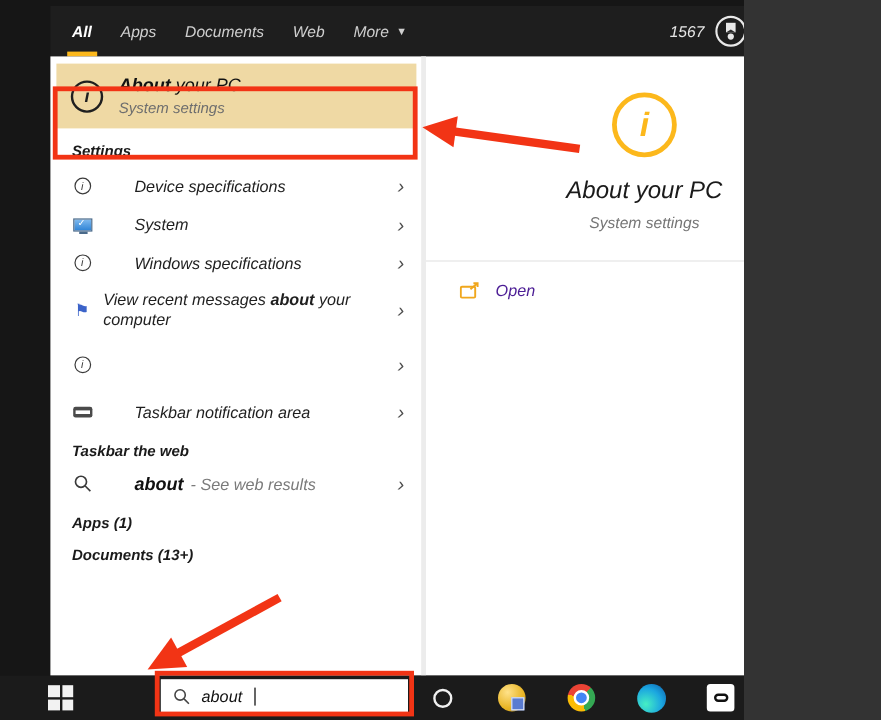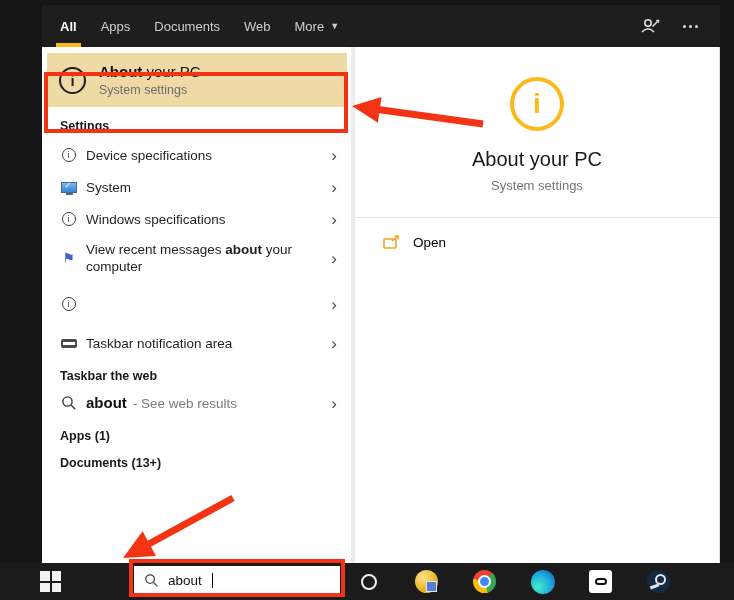--- a/index.html
+++ b/index.html
@@ -1,21 +1,21 @@
 <!DOCTYPE html>
 <html style="--accent: #fcb81c; --annotation: #f23415; --highlight: #efd9a4; --panel: #ffffff; --dark: #1e1e1e; --desktop: #161616; --taskbar: #1b1b1b;"><head>
 <meta charset="utf-8">
 <style>
   :root{
     --accent:#fcb81c; --annotation:#f23415; --highlight:#efd9a4;
     --panel:#ffffff; --dark:#1e1e1e; --desktop:#161616; --taskbar:#1b1b1b;
   }
   *{margin:0;padding:0;box-sizing:border-box;}
   body{font-family:"Liberation Sans","DejaVu Sans",sans-serif;background:#333;}
-  .screen{position:relative;width:734px;height:600px;background:var(--desktop);overflow:hidden;}
+  .screen{position:relative;width:620px;height:600px;background:var(--desktop);overflow:hidden;font-style:italic;}
 
   
   .flyout-header{position:absolute;left:42px;top:5px;width:678px;height:42px;background:var(--dark);
     display:flex;align-items:center;justify-content:space-between;padding:0 18px;}
   .tabs{display:flex;align-items:center;gap:24px;height:100%;}
   .tab{position:relative;height:100%;display:flex;align-items:center;color:#cfcfcf;font-size:13px;cursor:pointer;}
   .tab.active{color:#fff;font-weight:bold;}
   .tab.active::after{content:"";position:absolute;left:-4px;right:-4px;bottom:0;height:4px;background:var(--accent);}
   .more-caret{display:inline-block;margin-left:6px;font-size:9px;color:#cfcfcf;}
   .header-right{display:flex;align-items:center;gap:17px;}
@@ -38,21 +38,21 @@
     display:flex;align-items:center;justify-content:center;flex:none;}
   .bm-icon::after{content:"i";font-size:15px;font-weight:bold;color:#1f1f1f;}
   .bm-text{margin-left:13px;}
   .bm-title{font-size:15px;color:#111;}
   .bm-title b{font-weight:bold;}
   .bm-sub{font-size:12.5px;color:#6e6e6e;margin-top:3px;}
 
   .settings-header{margin-top:12px;}
   .rows{margin-top:6px;}
   .row{display:flex;align-items:center;padding:0 14px 0 18px;cursor:pointer;}
-  .row.h1{height:32px;} .row.h2{height:46px;}
+  .row.h1{height:32px;gap:26px;} .row.h2{height:46px;}
   .row-icon{width:17px;display:flex;justify-content:center;flex:none;}
   .row-label{margin-left:9px;font-size:13.5px;color:#1f1f1f;line-height:17px;width:218px;}
   .row-label b{font-weight:bold;}
   .chevron{margin-left:auto;color:#4d4d4d;font-size:17px;line-height:1;}
 
   .icon-info{width:14px;height:14px;border:1.3px solid #3a3a3a;border-radius:50%;
     display:flex;align-items:center;justify-content:center;}
   .icon-info::after{content:"i";font-size:9px;color:#3a3a3a;}
   .icon-monitor{width:16px;height:11px;border:1px solid #4a6a8a;background:linear-gradient(180deg,#7db9ef,#2f84d6);position:relative;}
   .icon-monitor::before{content:"✓";position:absolute;left:3px;top:-2px;font-size:8px;color:#fff;}
@@ -70,21 +70,21 @@
 
   
   .hero{display:flex;flex-direction:column;align-items:center;}
   .hero-icon{margin-top:30px;width:54px;height:54px;border:4px solid var(--accent);border-radius:50%;
     display:flex;align-items:center;justify-content:center;}
   .hero-icon::after{content:"i";color:var(--accent);font-size:28px;font-weight:bold;}
   .hero-title{margin-top:17px;font-size:20px;color:#1a1a1a;}
   .hero-sub{margin-top:7px;font-size:13px;color:#757575;}
   .hero-divider{margin-top:24px;width:100%;height:1px;background:#e4e4e4;}
   .open-row{display:flex;align-items:center;gap:13px;padding:13px 0 0 28px;height:36px;cursor:pointer;}
-  .open-label{font-size:13.5px;color:#000000;}
+  .open-label{font-size:13.5px;color:#4c1d95;}
 
   
   .taskbar{position:absolute;left:0;top:563px;width:734px;height:37px;background:var(--taskbar);}
   .win-btn{position:absolute;left:40px;top:8px;width:21px;height:21px;display:grid;
     grid-template-columns:1fr 1fr;grid-template-rows:1fr 1fr;gap:2px;cursor:pointer;}
   .win-btn i{background:#f2f2f2;}
   .tb-search{position:absolute;left:134px;top:3px;width:206px;height:29px;background:#fff;
     display:flex;align-items:center;padding-left:10px;gap:9px;}
   .tb-search-text{font-size:13.5px;color:#111;}
   .caret{display:inline-block;width:1px;height:15px;background:#000;vertical-align:middle;margin-left:1px;}
@@ -120,20 +120,29 @@
       <div class="tab active">All</div>
       <div class="tab">Apps</div>
       <div class="tab">Documents</div>
       <div class="tab">Web</div>
       <div class="tab">
         <span>More</span>
         <span class="more-caret">▼</span>
       </div>
     </div>
     <div class="header-right">
+      <div class="rewards">
+        <span>1567</span>
+        <svg width="28" height="28" viewBox="0 0 28 28">
+          <circle cx="14" cy="14" r="12" fill="none" stroke="#e8e8e8" stroke-width="1.8"></circle>
+          <rect x="10" y="7" width="8" height="8" fill="#e8e8e8"></rect>
+          <path d="M10 15 L14 12.5 L18 15 Z" fill="#2a2a2a"></path>
+          <circle cx="14" cy="18.5" r="2.6" fill="#e8e8e8"></circle>
+        </svg>
+      </div>
       <svg width="22" height="20" viewBox="0 0 22 20">
         <circle cx="8" cy="7" r="3.2" fill="none" stroke="#e0e0e0" stroke-width="1.6"></circle>
         <path d="M2 16 q6 -6.5 12 0" fill="none" stroke="#e0e0e0" stroke-width="1.6"></path>
         <path d="M13.5 9.5 l5.5 -5.5 M16.5 4 l2.5 2.5 M13.5 9.5 l-1 1" stroke="#e0e0e0" stroke-width="1.5" fill="none"></path>
       </svg>
       <div class="dots">
           <i></i>
           <i></i>
           <i></i>
         </div>

